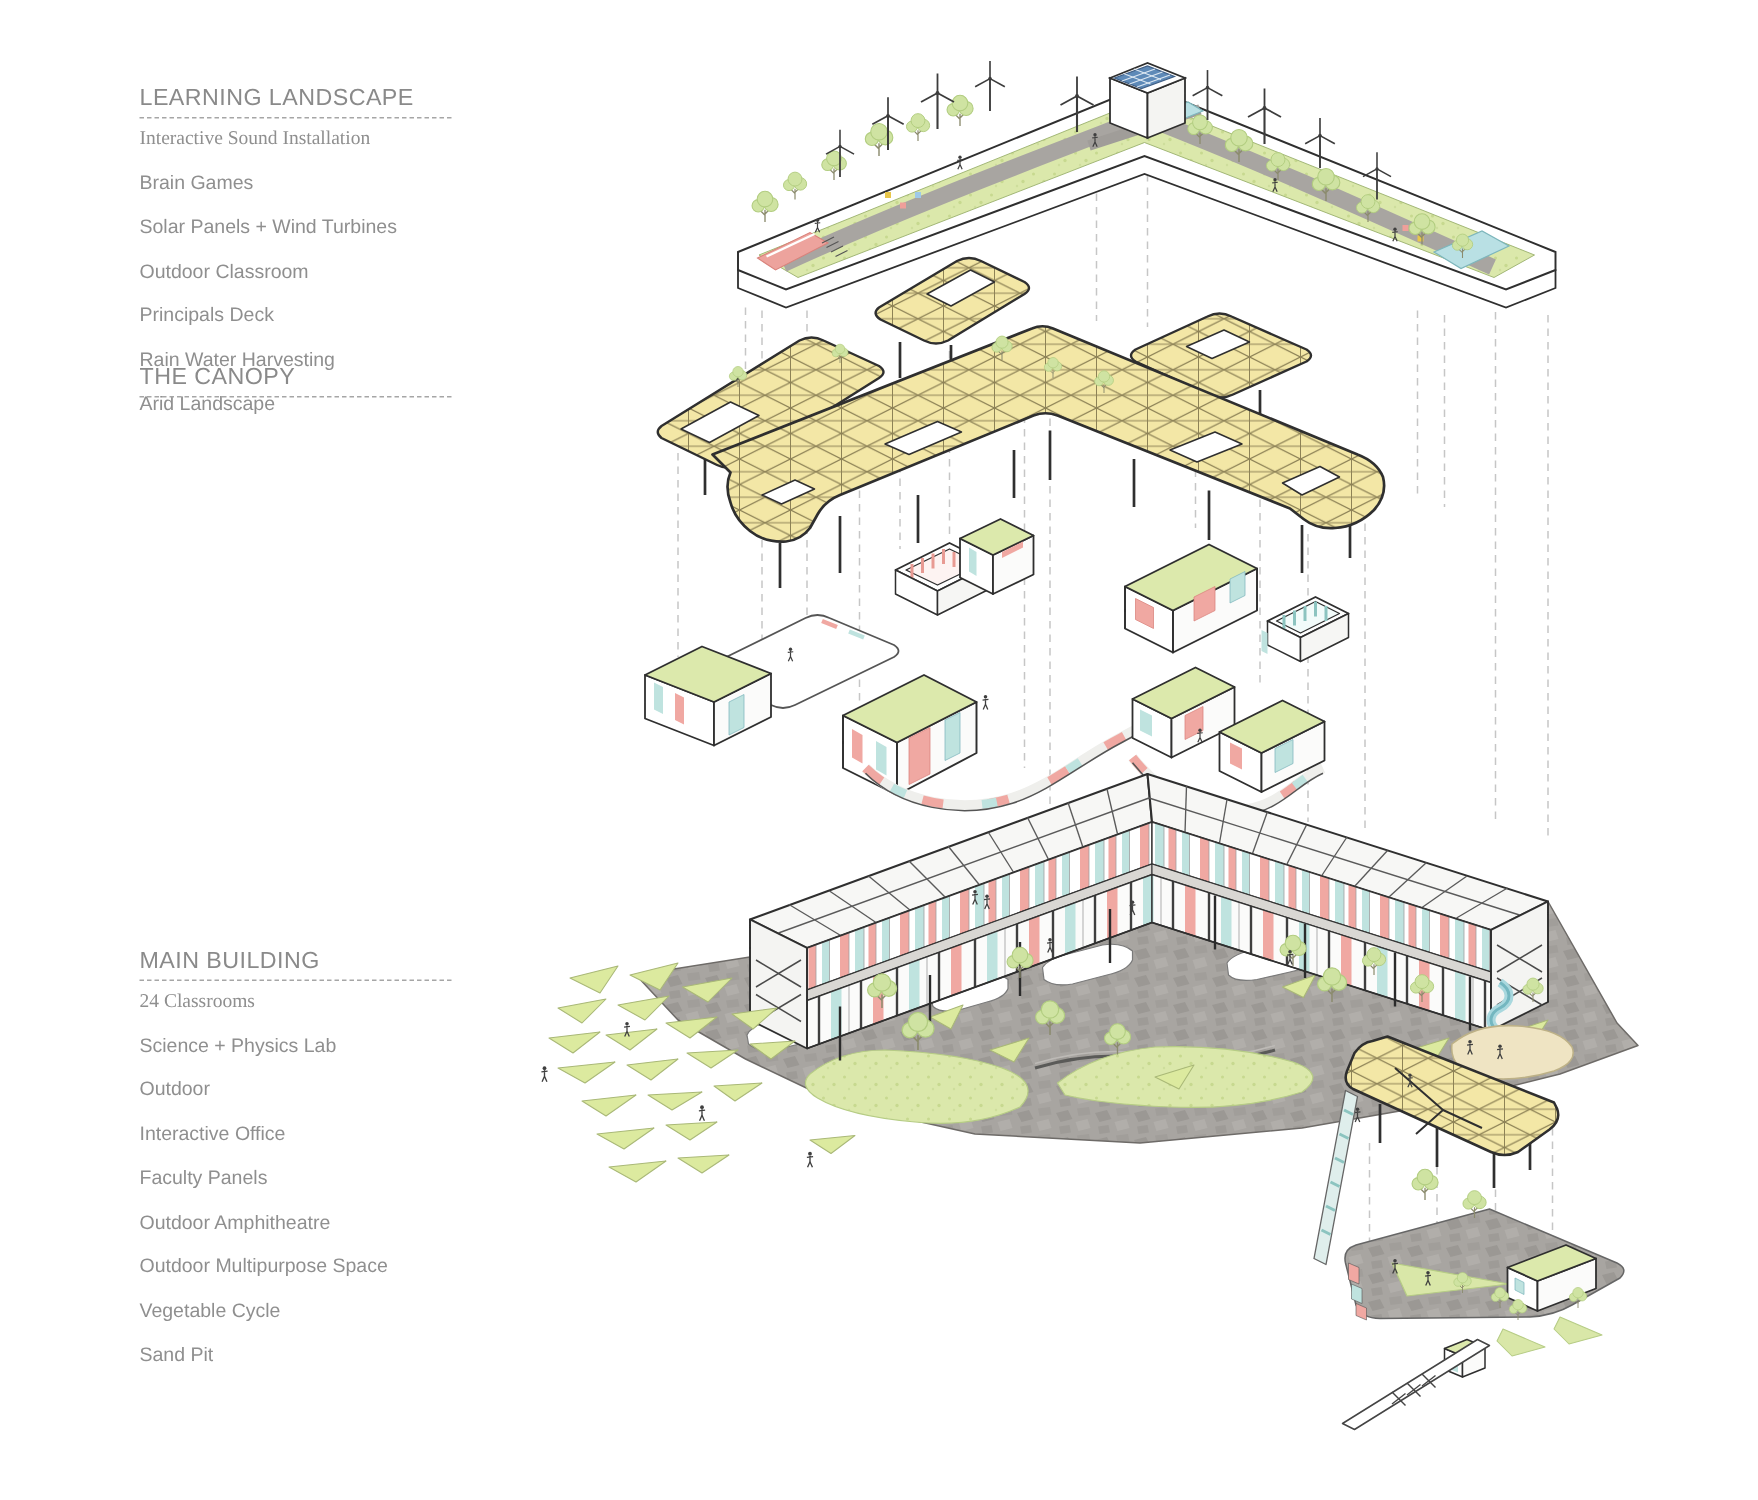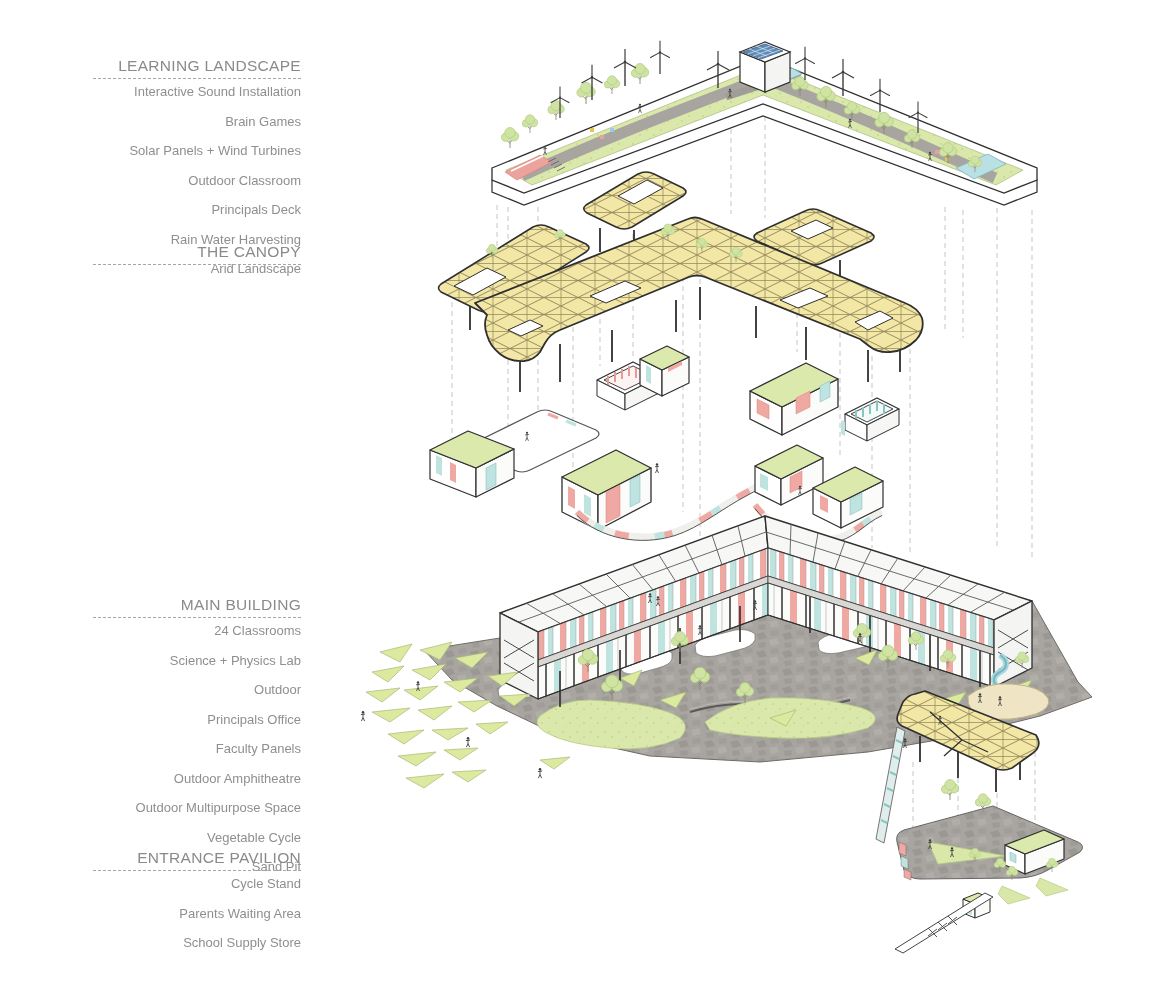--- a/index.html
+++ b/index.html
@@ -1,23 +1,23 @@
 <!DOCTYPE html>
 <html><head>
 <meta charset="utf-8">
 <style>
   html,body{margin:0;padding:0;background:#ffffff;}
   #stage{position:relative;width:1172px;height:1000px;background:#ffffff;overflow:hidden;
          font-family:"Liberation Sans", sans-serif;}
   #drawing{position:absolute;left:0;top:0;width:1172px;height:1000px;}
-  .section{position:absolute;left:93px;width:208px;text-align:right;}
+  .section{position:absolute;left:93px;width:208px;}
   .sec-heading{font-size:15.5px;letter-spacing:.3px;color:#8a8a8a;
                padding-bottom:3px;border-bottom:1.5px dashed #a6a6a6;}
   .sec-item{font-size:13px;color:#8f8f8f;line-height:16.5px;margin-top:13px;}
-  .sec-item.first{margin-top:5px;}
+  .sec-item.first{margin-top:5px;font-family:Liberation Serif, serif;}
   .sec-items-wide .sec-item{line-height:18.6px;}
   .sec-body{font-size:13px;color:#8f8f8f;line-height:15.6px;margin-top:5px;white-space:pre-line;}
 </style>
 </head>
 <body>
 
 <div id="stage">
 
 <svg id="drawing" viewBox="0 0 1172 1000" xmlns="http://www.w3.org/2000/svg">
 <defs>
@@ -576,33 +576,27 @@
   <div class="sec-item">Principals Deck</div>
   <div class="sec-item">Rain Water Harvesting</div>
   <div class="sec-item">Arid Landscape</div>
 </div>
 
 <div class="section" style="top:243px">
   <div class="sec-heading">THE CANOPY</div>
 </div>
 
 
-<div class="section" style="top:596px">
+<div class="section" style="top:632px">
   <div class="sec-heading">MAIN BUILDING</div>
   <div class="sec-item first">24 Classrooms</div>
   <div class="sec-item">Science + Physics Lab</div>
   <div class="sec-item">Outdoor</div>
-  <div class="sec-item">Principals Office</div>
+  <div class="sec-item">Interactive Office</div>
   <div class="sec-item">Faculty Panels</div>
   <div class="sec-item">Outdoor Amphitheatre</div>
   <div class="sec-item">Outdoor Multipurpose Space</div>
   <div class="sec-item">Vegetable Cycle</div>
   <div class="sec-item">Sand Pit</div>
 </div>
 
-<div class="section" style="top:849px">
-  <div class="sec-heading">ENTRANCE PAVILION</div>
-  <div class="sec-item first">Cycle Stand</div>
-  <div class="sec-item">Parents Waiting Area</div>
-  <div class="sec-item">School Supply Store</div>
+
 </div>
 
-</div>
-
 </body></html>

